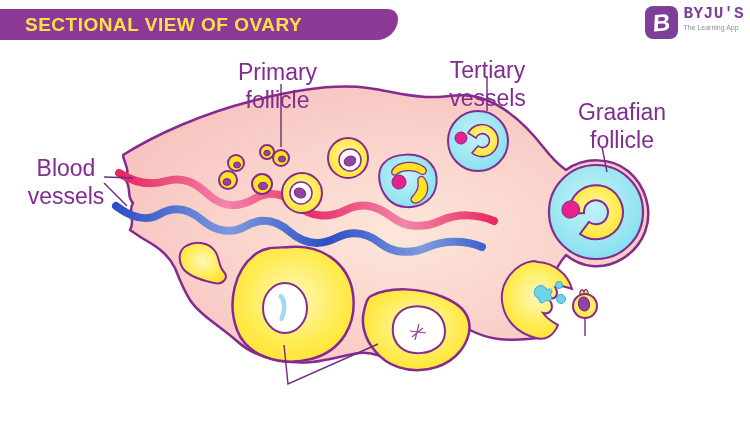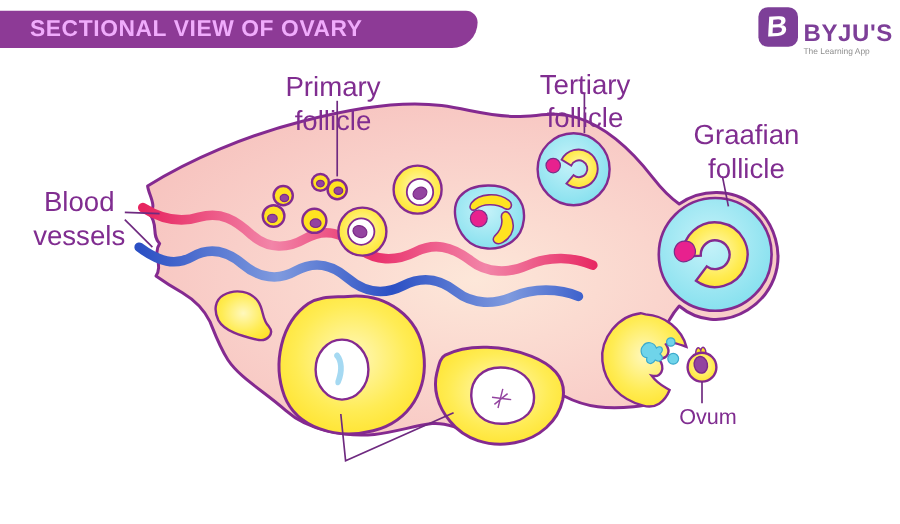--- a/index.html
+++ b/index.html
@@ -1,28 +1,28 @@
 <!DOCTYPE html>
 <html style="--header-bg: #8d3a96; --logo-purple: #7d3f98; --tagline-gray: #8f8f8f; --label-text: #802d90; --outline: #842a90; --leader-line: #6f2a80; --ovary-pink: #f9cfc9; --ovary-pink-light: #fde7d9; --follicle-yellow: #ffe320; --follicle-cyan: #8fe3f1; --nucleus-purple: #9344a0; --nucleus-purple-dark: #7c2a88; --nucleus-magenta: #e8218e; --vessel-red: #e72560; --vessel-pink: #f285a8; --vessel-blue: #2b50c4; --vessel-blue-light: #7f9ade; --splash-cyan: #6fd4ea; --crescent-blue: #a5d9f2; --white: #ffffff;"><head>
 <meta charset="utf-8">
 <style>
   html,body{margin:0;padding:0;background:#fff;}
   .stage{position:relative;width:750px;height:437px;background:#ffffff;overflow:hidden;
          font-family:"Liberation Sans",sans-serif;}
   .banner{position:absolute;left:0;top:9px;width:398px;height:31px;
           background:var(--header-bg,#8d3a96);border-radius:0 10px 22px 0;
-          color:#f0abfc;font-weight:bold;font-size:19px;line-height:31px;
+          color:#fde047;font-weight:bold;font-size:19px;line-height:31px;
           padding-left:25px;box-sizing:border-box;letter-spacing:.5px;}
   .logo{position:absolute;right:6px;top:6px;display:flex;gap:5px;align-items:flex-start;}
   .logo-mark{width:33px;height:33px;background:var(--logo-purple,#7d3f98);border-radius:8px;
              color:#fff;font-weight:bold;font-size:24px;display:flex;align-items:center;
              justify-content:center;}
   .logo-mark span{display:block;transform:skewX(-7deg) rotate(-4deg);}
-  .logo-name{color:var(--logo-purple,#7d3f98);font-weight:bold;font-size:20px;
-             letter-spacing:.5px;line-height:1;margin-top:12px;}
+  .logo-name{color:var(--logo-purple,#7d3f98);font-weight:bold;font-size:16px;
+             letter-spacing:.5px;line-height:1;margin-top:0;font-family:Liberation Mono, monospace;}
   .logo-tagline{color:var(--tagline-gray,#8f8f8f);font-size:7px;margin-top:2px;}
   .diagram-svg{position:absolute;left:0;top:0;}
   .lbl{position:absolute;color:var(--label-text,#802d90);font-size:23px;
        text-align:center;line-height:1.22;}
   .lbl-primary{left:205px;top:58px;width:145px;}
   .lbl-tertiary{left:415px;top:56px;width:145px;}
   .lbl-graafian{left:576px;top:98px;width:92px;}
   .lbl-blood{left:26px;top:154px;width:80px;}
   .lbl-corpus{left:203px;top:385px;width:162px;font-size:18px;}
   .lbl-ovum{left:552px;top:337px;width:76px;font-size:18px;}
@@ -192,17 +192,16 @@
       <path d="M 487,78 L 487,111"></path>
       <path d="M 602,147 L 607,172"></path>
       <path d="M 104,177 L 133,178"></path>
       <path d="M 104,183 L 127,206"></path>
       <path d="M 284,345 L 288,384 L 378,344"></path>
       <path d="M 585,318 L 585,336"></path>
     </g>
   </svg>
 
   <div class="lbl lbl-primary">Primary follicle</div>
-  <div class="lbl lbl-tertiary">Tertiary follicle</div>
+  <div class="lbl lbl-tertiary">Tertiary vessels</div>
   <div class="lbl lbl-graafian">Graafian follicle</div>
   <div class="lbl lbl-blood">Blood vessels</div>
-  <div class="lbl lbl-ovum">Ovum</div>
 </div>
 
 </body></html>

